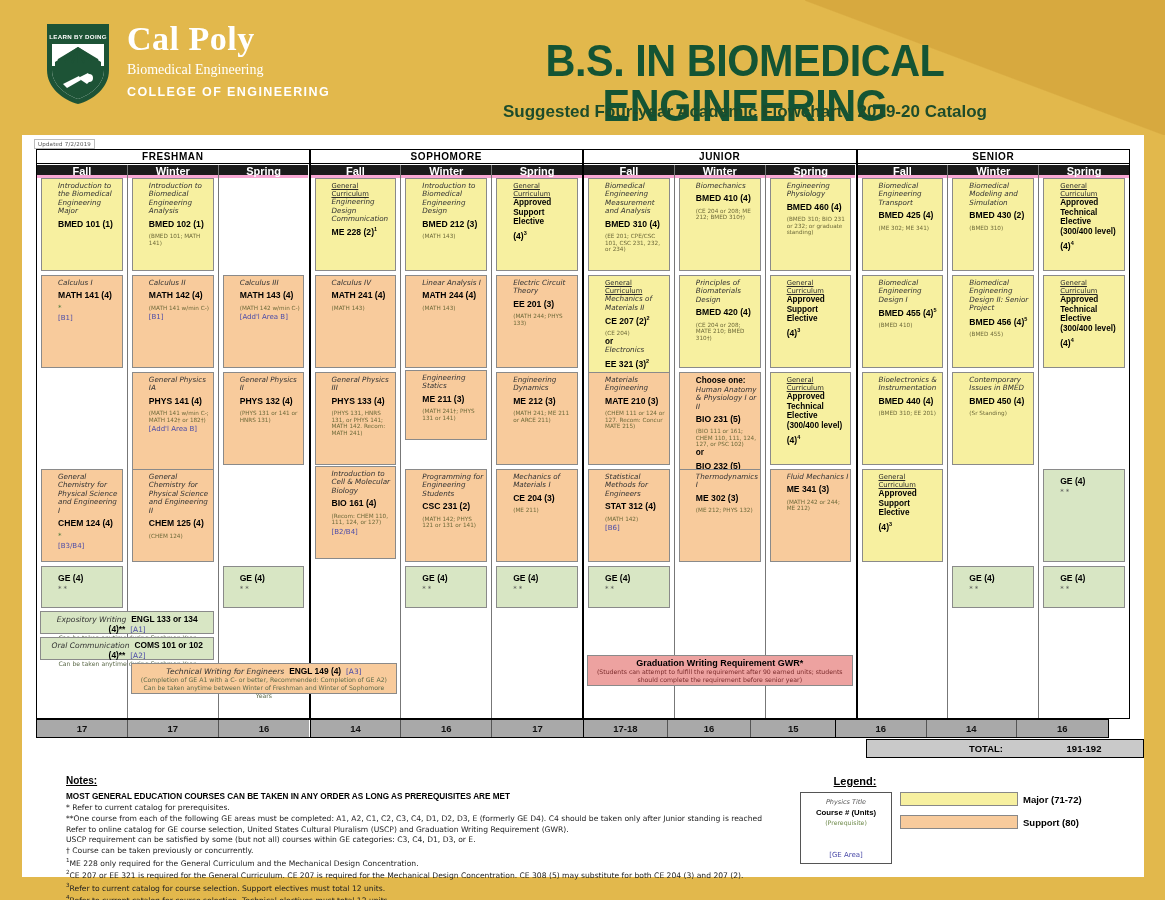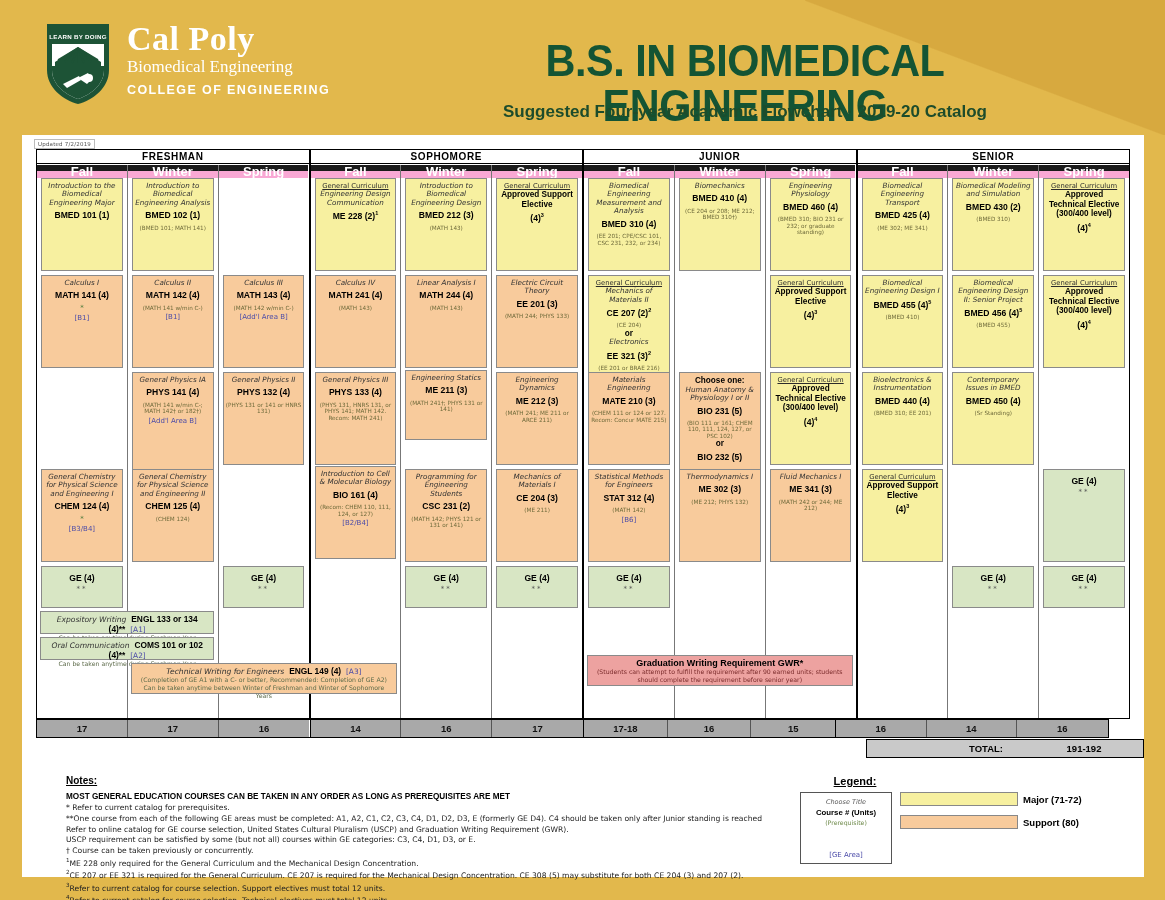--- a/index.html
+++ b/index.html
@@ -22,21 +22,21 @@
   #logo-wrap { position:absolute; left:45px; top:22px; display:flex; align-items:flex-start; }
   #shield { width:66px; height:84px; flex:none; }
   #wordmark { margin-left:16px; color:#fff; }
   #cp-title {
     font-family:"Liberation Serif", serif;
     font-size:34px; font-weight:bold; letter-spacing:0.5px;
     line-height:1; color:#fff;
   }
   #dept {
     font-family:"Liberation Serif", serif;
-    font-size:17px; line-height:1.25; color:#fff;
+    font-size:14px; line-height:1.25; margin-top:5px; color:#fff;
   }
   #college {
     font-family:"Liberation Sans", sans-serif;
     font-size:12.5px; font-weight:bold; letter-spacing:1.4px;
     margin-top:6px; color:#fff;
   }
   #big-title {
     position:absolute; left:395px; top:38px; width:700px; text-align:center;
     font-family:"Liberation Sans", sans-serif;
     font-weight:bold; font-size:45px; line-height:1;
@@ -70,31 +70,30 @@
     font-size:10px; font-weight:bold; color:#000; letter-spacing:0.6px;
     background:#fff; border-bottom:1px solid #000;
   }
   .terms { position:absolute; top:15px; left:0; right:0; bottom:0; display:flex; }
   .term-col { flex:1 1 0; border-right:1px solid #777; position:relative; display:flex; flex-direction:column; }
   .term-col:last-child { border-right:none; }
   .term-head {
     height:13px; line-height:13px; text-align:center;
     background:#1b1b1b; color:#fff;
     font-family:"Liberation Sans", sans-serif;
-    font-size:13px; font-weight:bold;
-    border-bottom:7px solid #f9a8d4;
+    font-size:11px; font-weight:bold;
+    border-bottom:3px solid #f9a8d4;
   }
   .term-body { position:relative; flex:1; padding:3px 4px 0 4px; }
 
   
   .course {
     border:1px solid #8a8a8a;
     margin-bottom:4px;
-    padding:3px 2px 2px 2px;
-    text-align:center;
+    padding:3px 2px 2px 16px;
     line-height:1.18;
     position:absolute;
     left:4px; right:4px;
   }
   .major   { background:#f7f0a0; }
   .support { background:#f8cb9c; }
   .ge      { background:#d8e6c4; }
   .gwr     { background:#eda2a0; }
   .c-cat   { font-size:6.8px; color:#2b2b2b; text-decoration:underline; font-style:normal; }
   .c-title { font-size:7.2px; font-style:italic; color:#333; }
@@ -421,20 +420,25 @@
               </div>
             </div>
             <div class="term-col">
               <div class="term-head">Winter</div>
               <div class="term-body">
                 <div class="course major" style="top: 0px; height: 93px;">
                   <div class="c-title">Biomechanics</div>
                   <div class="c-num">BMED 410 (4)</div>
                   <div class="c-pre">(CE 204 or 208; ME 212; BMED 310†)</div>
                 </div>
+                <div class="course major" style="top: 97px; height: 93px;">
+                  <div class="c-title">Principles of Biomaterials Design</div>
+                  <div class="c-num">BMED 420 (4)</div>
+                  <div class="c-pre">(CE 204 or 208; MATE 210; BMED 310†)</div>
+                </div>
                 <div class="course support" style="top: 194px; height: 103px;">
                   <div class="c-strong">Choose one:</div>
                   <div class="c-title">Human Anatomy &amp; Physiology I or II</div>
                   <div class="c-num">BIO 231 (5)</div>
                   <div class="c-pre">(BIO 111 or 161; CHEM 110, 111, 124, 127, or PSC 102)</div>
                   <div class="c-strong">or</div>
                   <div class="c-num">BIO 232 (5)</div>
                 </div>
                 <div class="course support" style="top: 291px; height: 93px;">
                   <div class="c-title">Thermodynamics I</div>
@@ -608,21 +612,21 @@
           <div class="note"><span class="nsup">2</span>CE 207 or EE 321 is required for the General Curriculum. CE 207 is required for the Mechanical Design Concentration. CE 308 (5) may substitute for both CE 204 (3) and  207 (2).</div>
           <div class="note"><span class="nsup">3</span>Refer to current catalog for course selection. Support electives must total 12 units.</div>
           <div class="note"><span class="nsup">4</span>Refer to current catalog for course selection. Technical electives must total 12 units.</div>
         </div>
     </div>
 
     <div id="legend">
       <h3>Legend:</h3>
       <div id="legend-body">
         <div id="legend-box">
-          <div class="lb-title">Choose Title</div>
+          <div class="lb-title">Physics Title</div>
           <div class="lb-num">Course # (Units)</div>
           <div class="lb-pre">(Prerequisite)</div>
           <div class="lb-area">[GE Area]</div>
         </div>
         <div id="legend-keys">
             <div class="key-row">
               <div class="key-sw" style="background: rgb(247, 240, 160);"></div>
               <div class="key-lb">Major (71-72)</div>
             </div>
             <div class="key-row">

